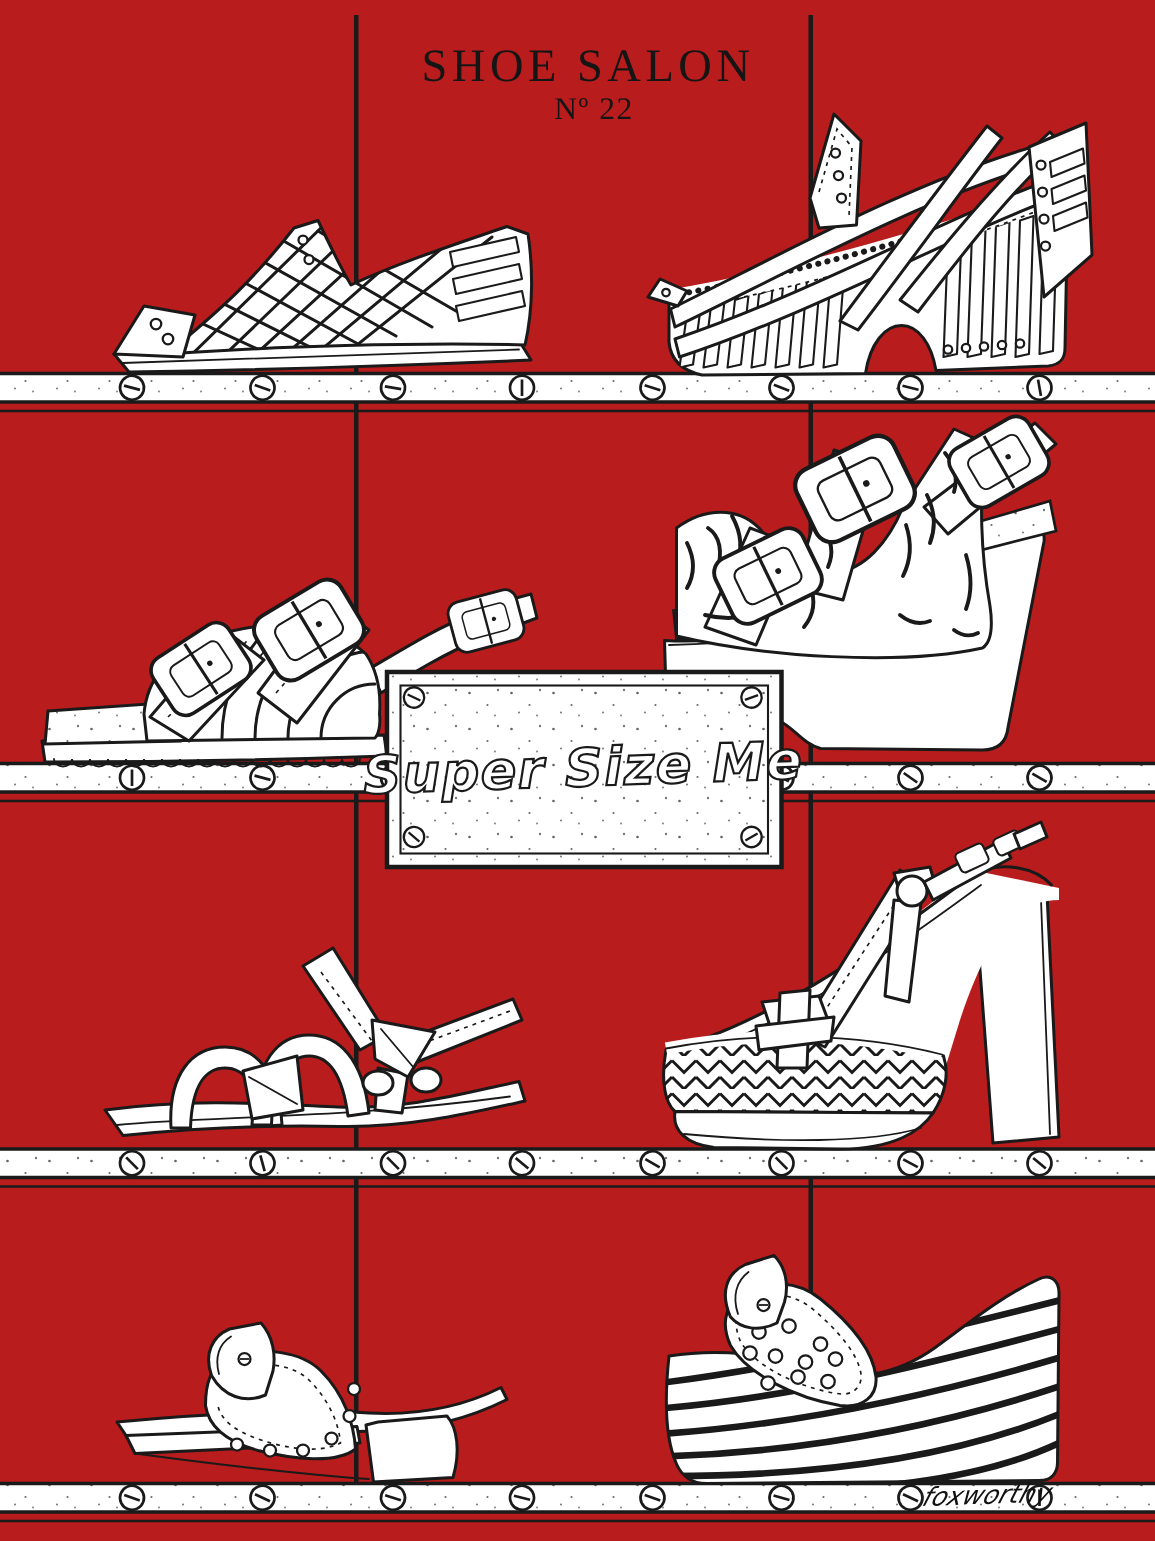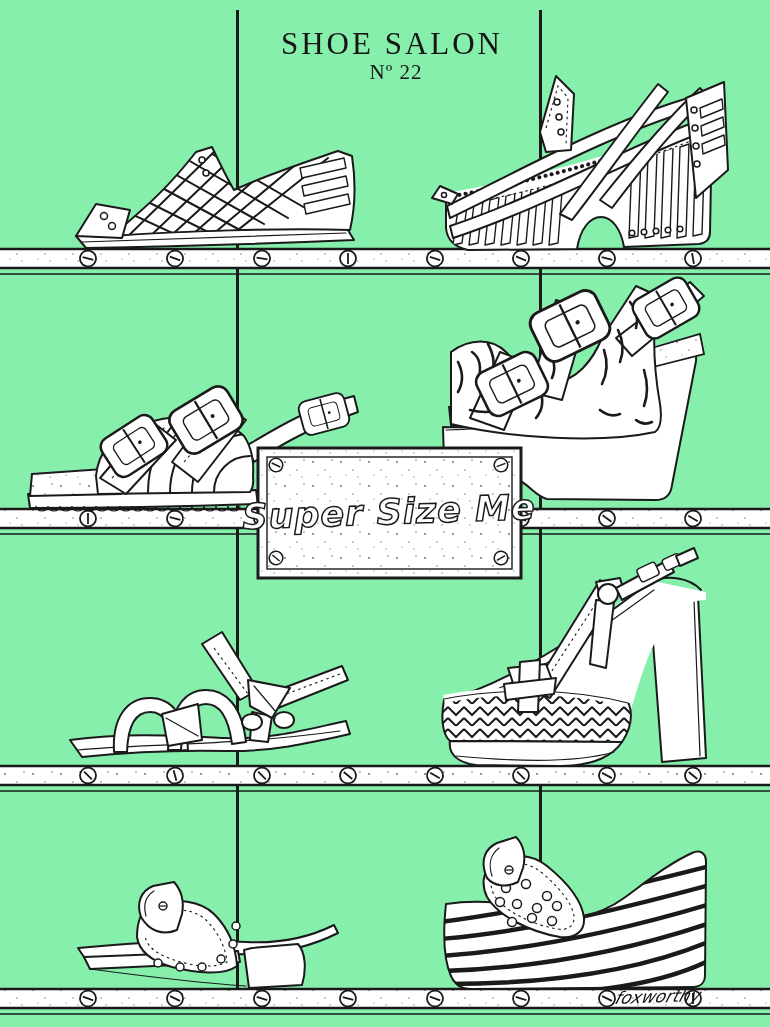--- a/index.html
+++ b/index.html
@@ -1,16 +1,16 @@
 <!DOCTYPE html>
 <html><head>
 <meta charset="utf-8">
 <style>
   html,body{margin:0;padding:0;background:#ffffff;}
-  .canvas{position:relative;width:770px;height:1027px;background:#86efac;overflow:hidden;
+  .canvas{position:relative;width:770px;height:1027px;background:#b91c1c;overflow:hidden;
           font-family:"Liberation Serif", serif;}
   svg{display:block}
   .ln{fill:none;stroke:#1a1a1a;stroke-width:2;stroke-linecap:round;stroke-linejoin:round}
   .ln2{fill:none;stroke:#1a1a1a;stroke-width:2.4;stroke-linecap:round;stroke-linejoin:round}
   .thin{fill:none;stroke:#1a1a1a;stroke-width:1.2;stroke-linecap:round}
   .sh{fill:none;stroke:#1a1a1a;stroke-width:1.6}
   .fw{fill:#ffffff;stroke:#1a1a1a;stroke-width:2;stroke-linejoin:round}
   .fwt{fill:#ffffff;stroke:#1a1a1a;stroke-width:1.4;stroke-linejoin:round}
   .dash{fill:none;stroke:#1a1a1a;stroke-width:1.1;stroke-dasharray:2.6 3.4}
   .scal{fill:none;stroke:#1a1a1a;stroke-width:4;stroke-dasharray:0.1 6.2;stroke-linecap:round}

